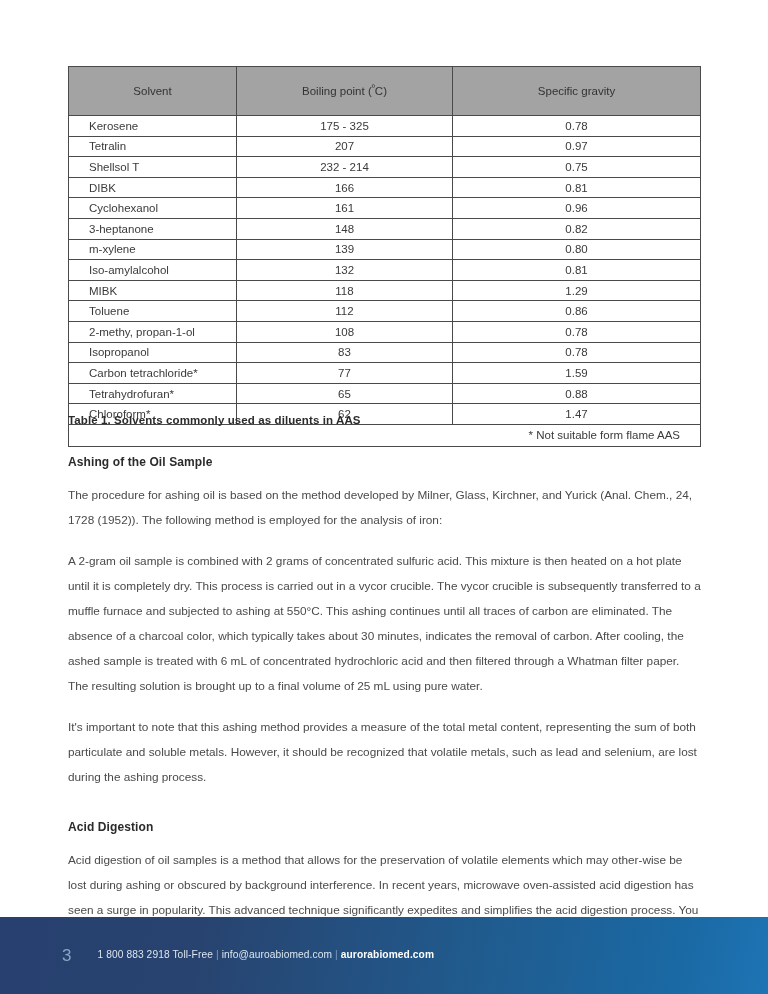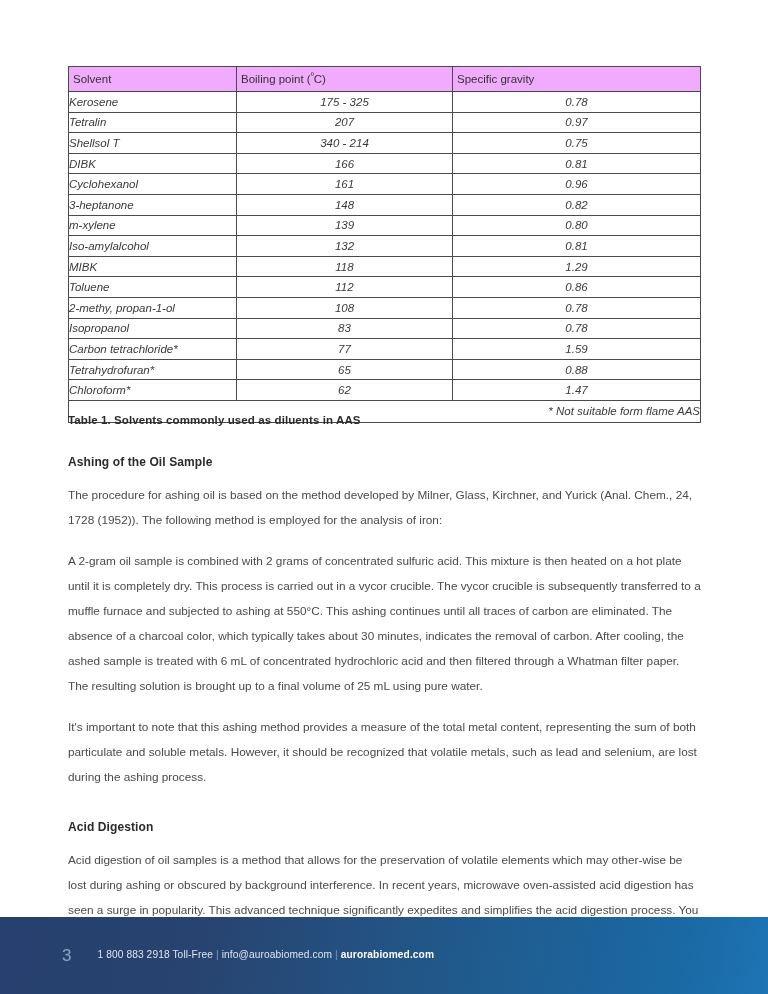--- a/index.html
+++ b/index.html
@@ -34,37 +34,36 @@
     width: 632px;
     border-collapse: collapse;
     table-layout: fixed;
     border: 1.5px solid #4a4a4a;
   }
   table.solvents col.c1 { width: 168px; }
   table.solvents col.c2 { width: 216px; }
   table.solvents col.c3 { width: 248px; }
 
   table.solvents th {
-    background: #f0abfc;
+    background: #a3a3a3;
     border: 1.5px solid #4a4a4a;
     font-weight: 400;
     font-size: 11.5px;
     color: #333333;
-    text-align: left;
+    text-align: center;
     height: 24px;
-    padding: 0 4px;
+    padding: 12px 4px;
   }
   table.solvents td {
     border: 1.5px solid #4a4a4a;
     font-size: 11.5px;
     color: #3a3a3a;
     height: 19.6px;
-    padding: 0 0;
+    padding: 0 20px;
     background: #ffffff;
-    font-style: italic;
   }
   table.solvents td.name { text-align: left; }
   table.solvents td.num  { text-align: center; }
   table.solvents td.note {
     text-align: right;
     font-size: 11.5px;
     height: 21px;
   }
   .sup-deg {
     font-size: 8.5px;
@@ -171,21 +170,21 @@
             <td class="num">175 - 325</td>
             <td class="num">0.78</td>
           </tr>
           <tr>
             <td class="name">Tetralin</td>
             <td class="num">207</td>
             <td class="num">0.97</td>
           </tr>
           <tr>
             <td class="name">Shellsol T</td>
-            <td class="num">340 - 214</td>
+            <td class="num">232 - 214</td>
             <td class="num">0.75</td>
           </tr>
           <tr>
             <td class="name">DIBK</td>
             <td class="num">166</td>
             <td class="num">0.81</td>
           </tr>
           <tr>
             <td class="name">Cyclohexanol</td>
             <td class="num">161</td>

